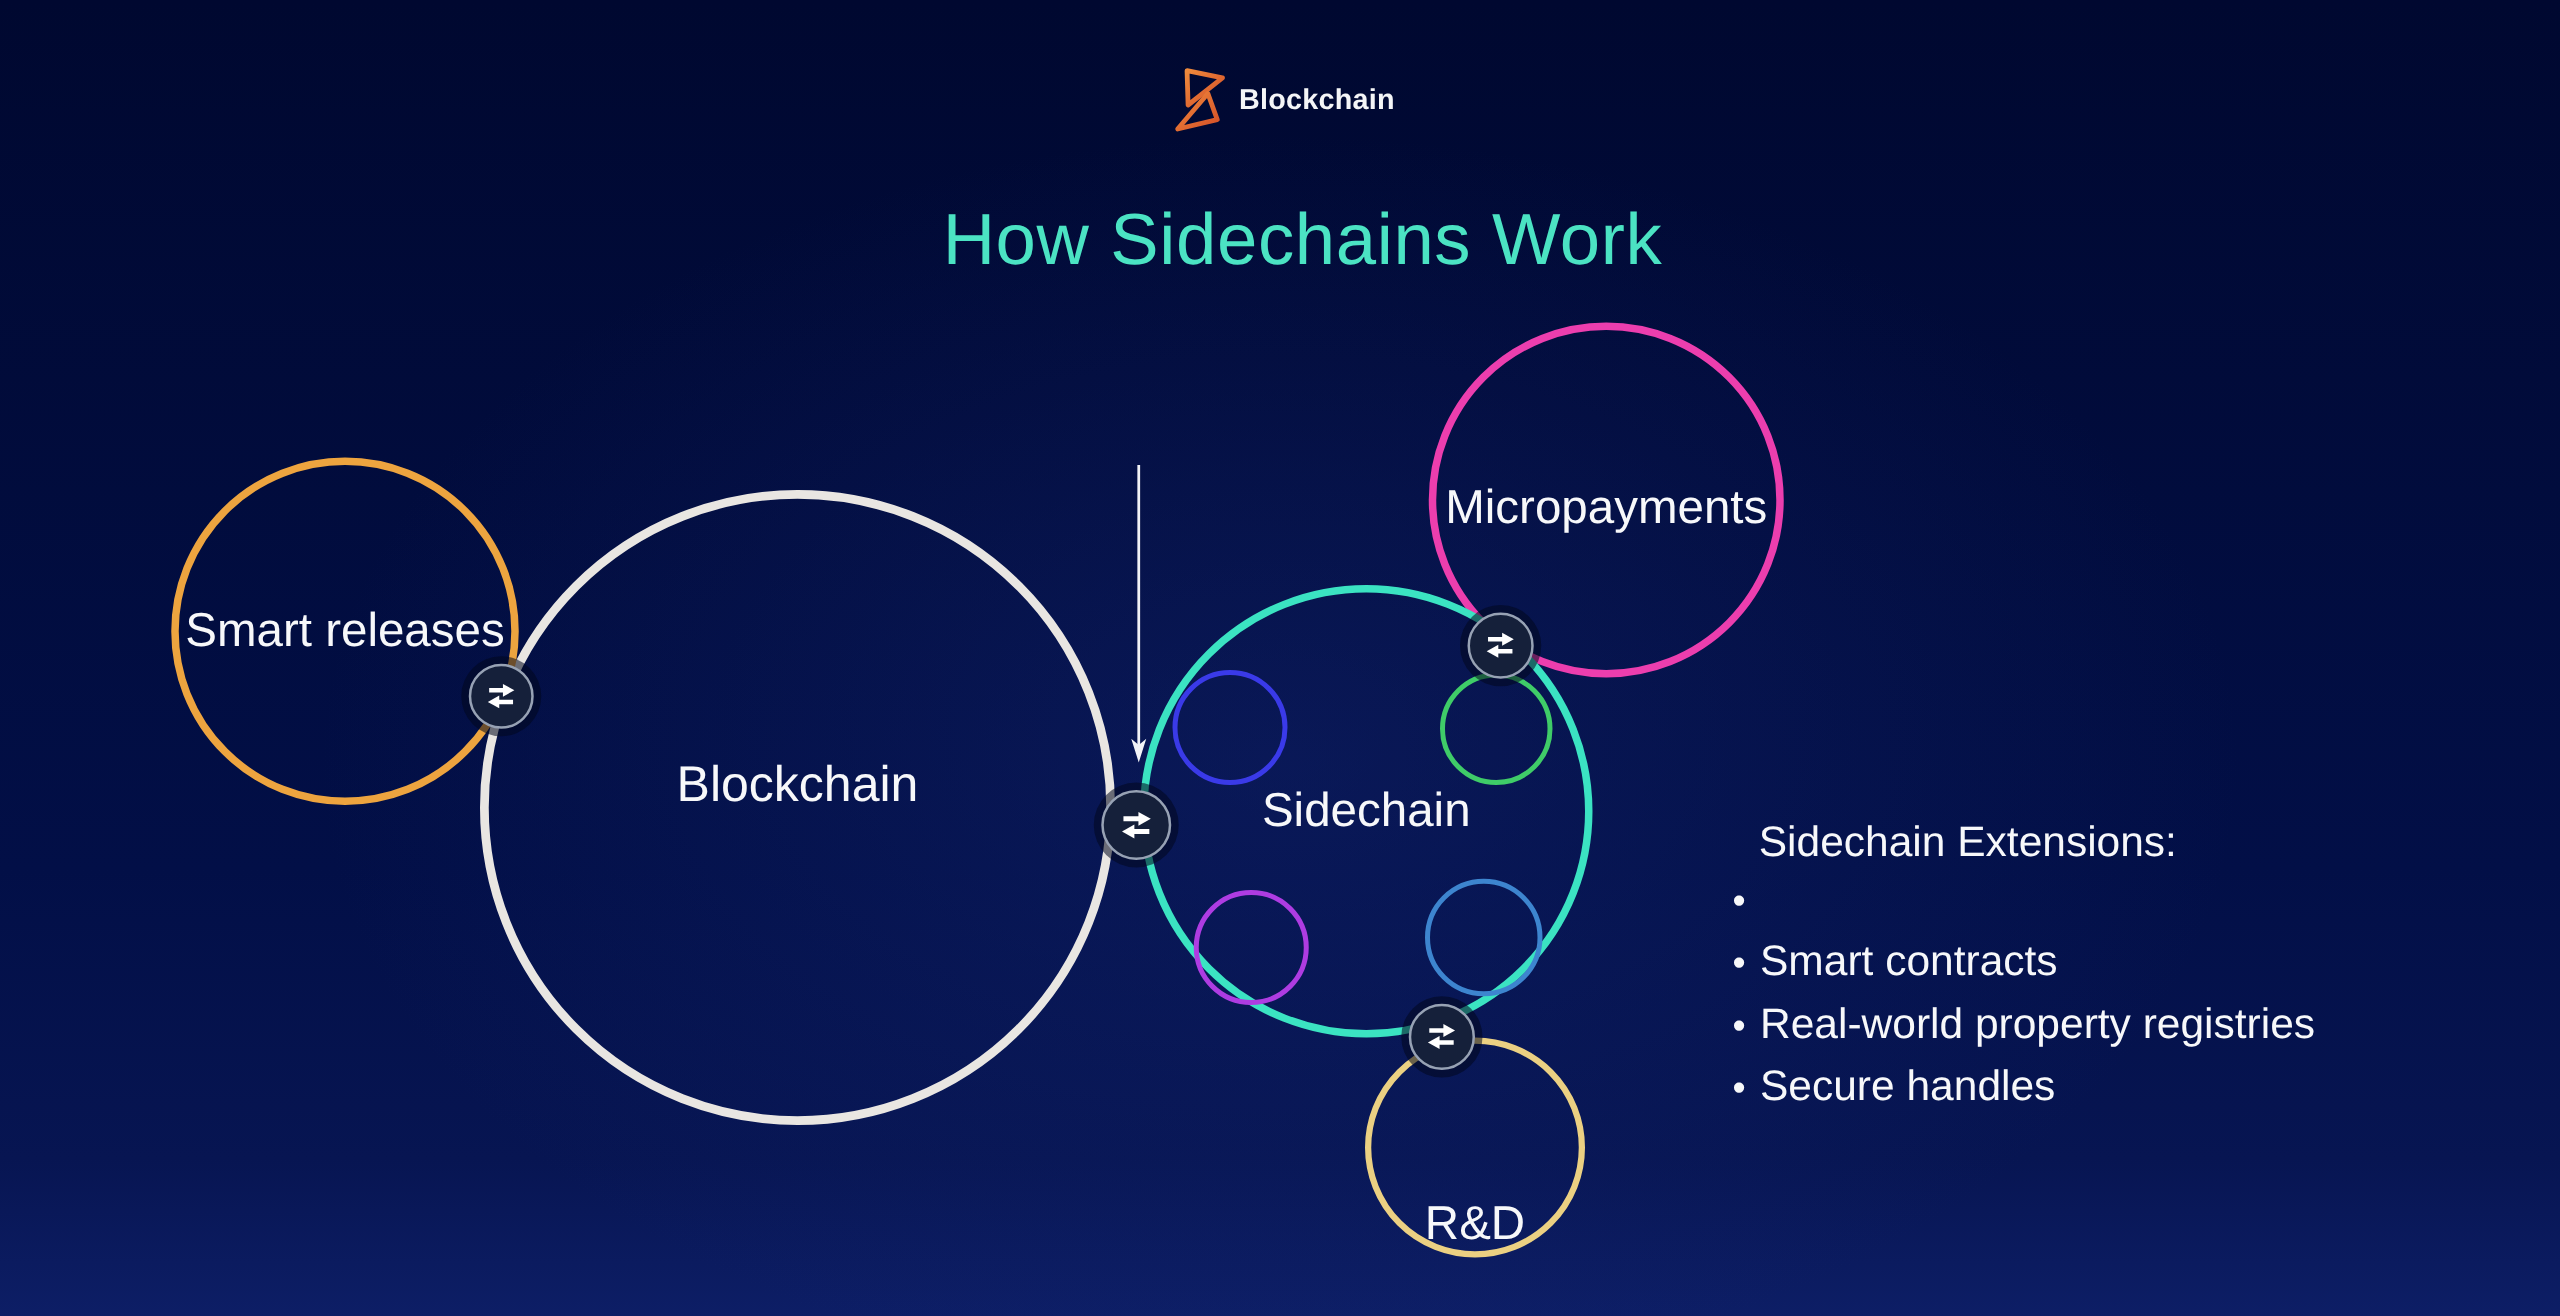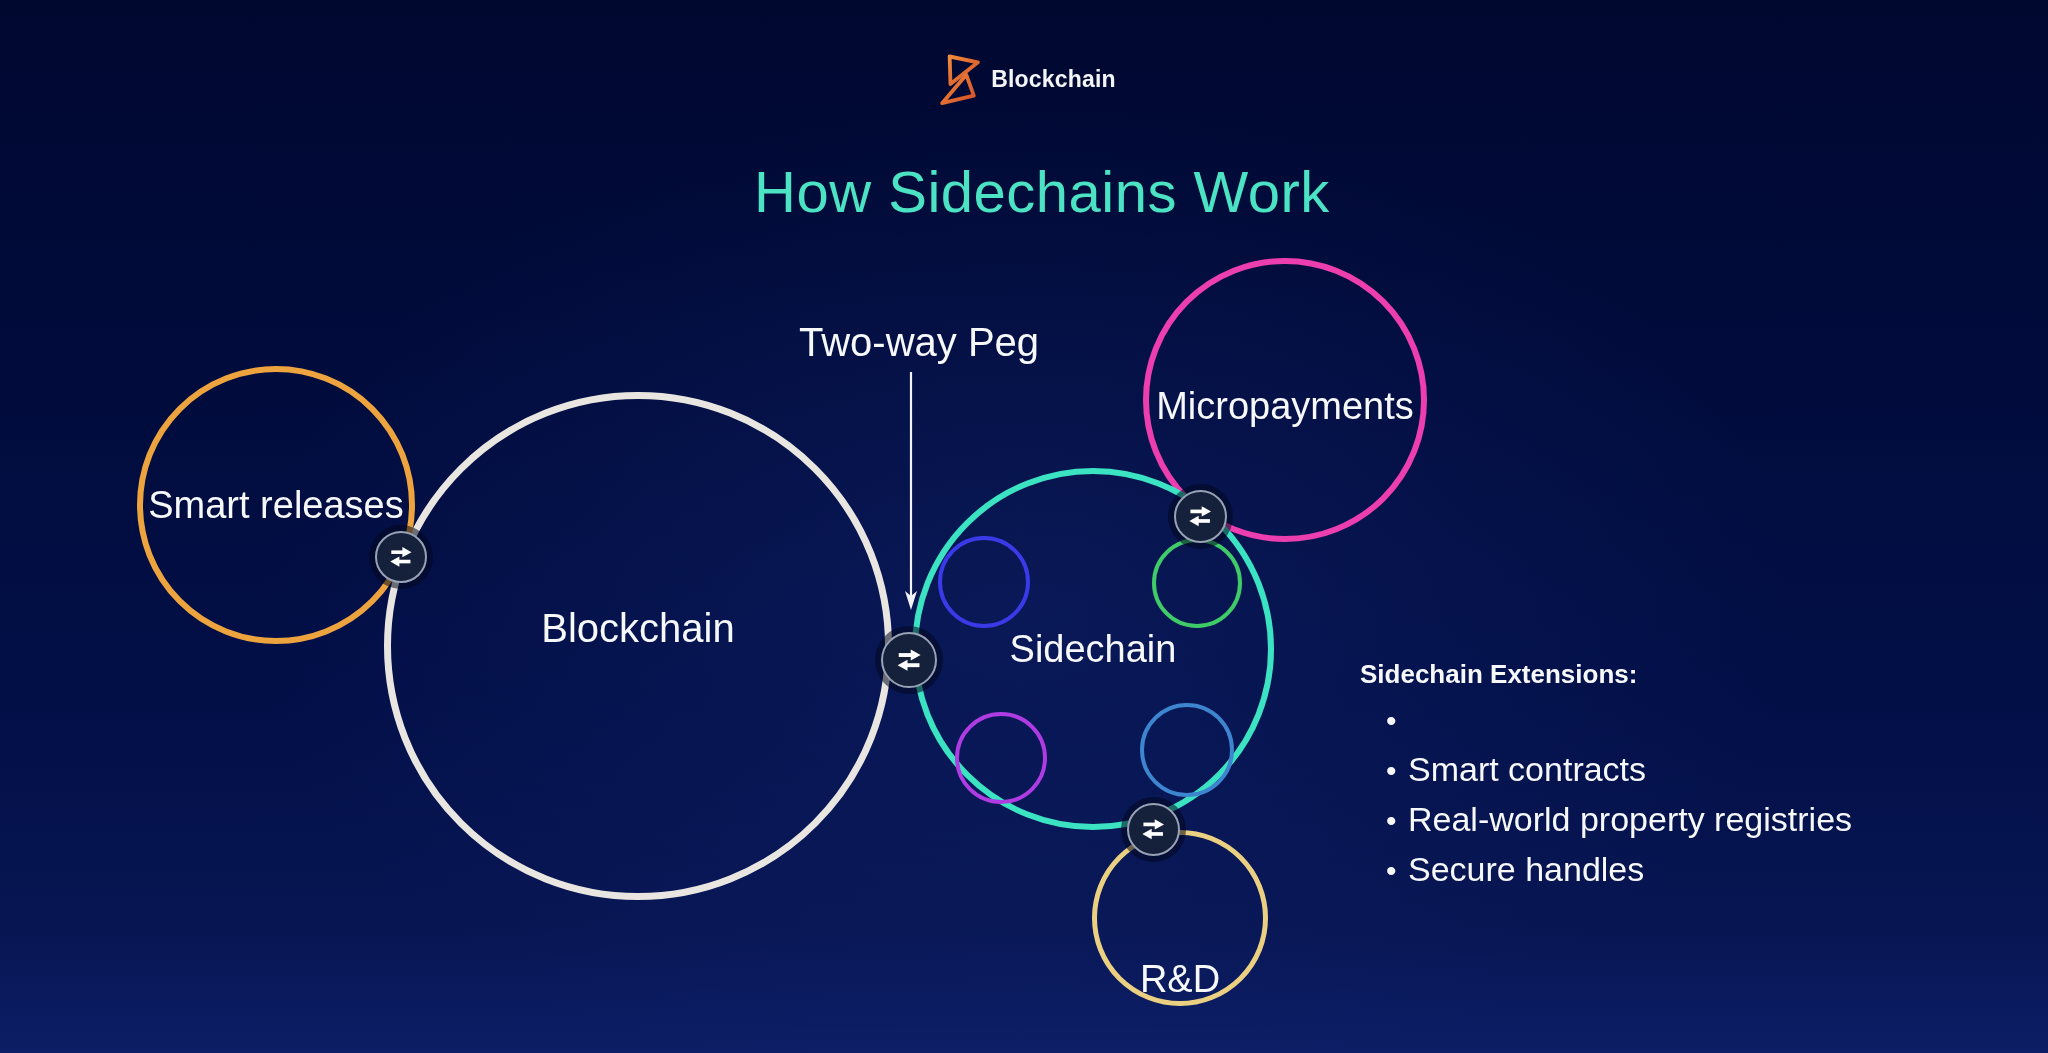--- a/index.html
+++ b/index.html
@@ -43,21 +43,21 @@
   #peg-beta        {left:375px; top:531px; width:52px;height:52px;}
   #peg-main        {left:881px; top:632px; width:56px;height:56px;}
   #peg-micro       {left:1174px;top:490px; width:53px;height:53px;}
   #peg-rnd         {left:1127px;top:803px; width:53px;height:53px;}
   
   .peg-label{position:absolute;top:320px;left:799px;width:222px;text-align:center;
              color:#f7f8fa;font-size:40px;font-weight:400;white-space:nowrap;}
   .peg-arrow{position:absolute;left:903px;top:372px;z-index:4;}
   
   .extensions{position:absolute;left:1360px;top:651px;color:#f7f8fa;}
-  .ext-title{font-size:26px;line-height:46px;font-weight:700;}
+  .ext-title{font-size:34px;line-height:46px;font-weight:400;margin-left:47px;}
   .ext-list{list-style:none;margin:0;padding:0;}
   .ext-list li{display:flex;align-items:baseline;padding-left:26px;
                font-size:34px;line-height:48px;font-weight:400;}
   .ext-list .bullet{display:inline-block;width:22px;flex:0 0 22px;font-size:30px;}
 </style>
 </head>
 <body>
 
 <div class="stage">
 
@@ -128,21 +128,20 @@
   </div>
   <div class="peg" id="peg-rnd" style="background: rgb(21, 32, 58); border-color: rgb(151, 162, 180); color: rgb(255, 255, 255);">
     <svg viewBox="0 0 24 28" aria-hidden="true">
       <path d="M3 9.6 H14" stroke="currentColor" stroke-width="3.4" fill="none"></path>
       <path d="M13.4 4.8 L22 9.6 L13.4 14.4 Z" fill="currentColor"></path>
       <path d="M21 18.4 H10" stroke="currentColor" stroke-width="3.4" fill="none"></path>
       <path d="M10.6 13.6 L2 18.4 L10.6 23.2 Z" fill="currentColor"></path>
     </svg>
   </div>
 
-  <div class="peg-label">Two-way Peg</div>
   <svg class="peg-arrow" width="16" height="240" viewBox="0 0 16 240" aria-hidden="true" style="color: rgb(242, 243, 246);">
     <path d="M8 0 V230" stroke="currentColor" stroke-width="2.2" fill="none"></path>
     <path d="M2 219 L8 238 L14 219 L8 224 Z" fill="currentColor"></path>
   </svg>
 
   <div class="extensions">
     <div class="ext-title">Sidechain Extensions:</div>
     <ul class="ext-list">
       <li>
         <span class="bullet">•</span>

